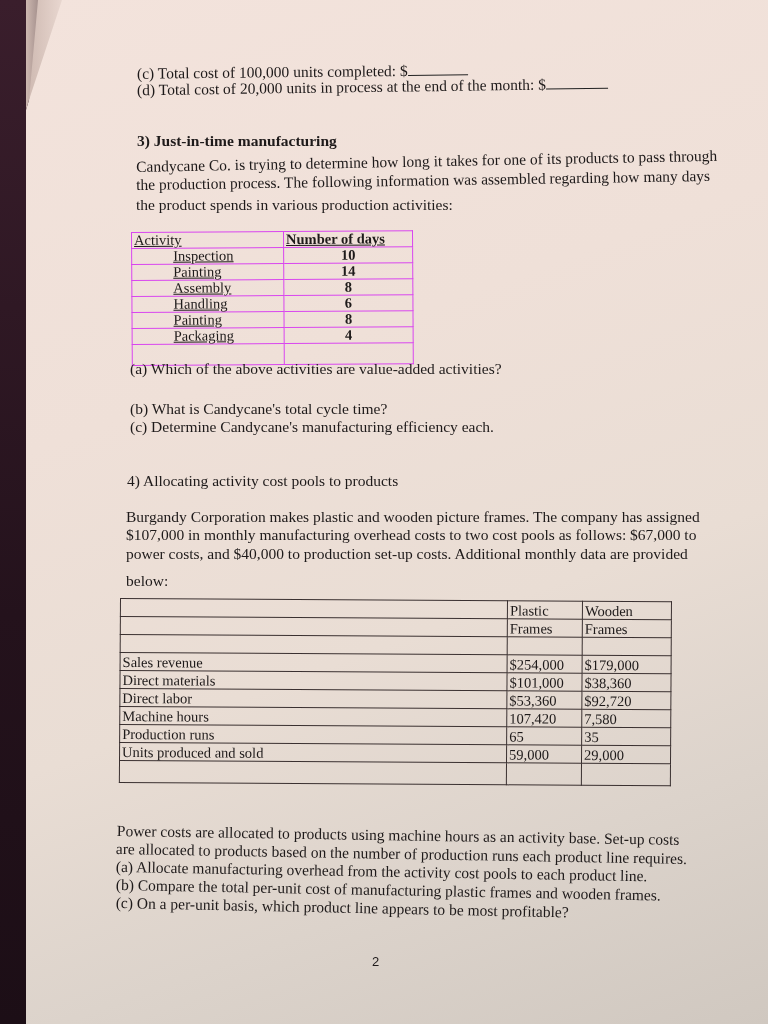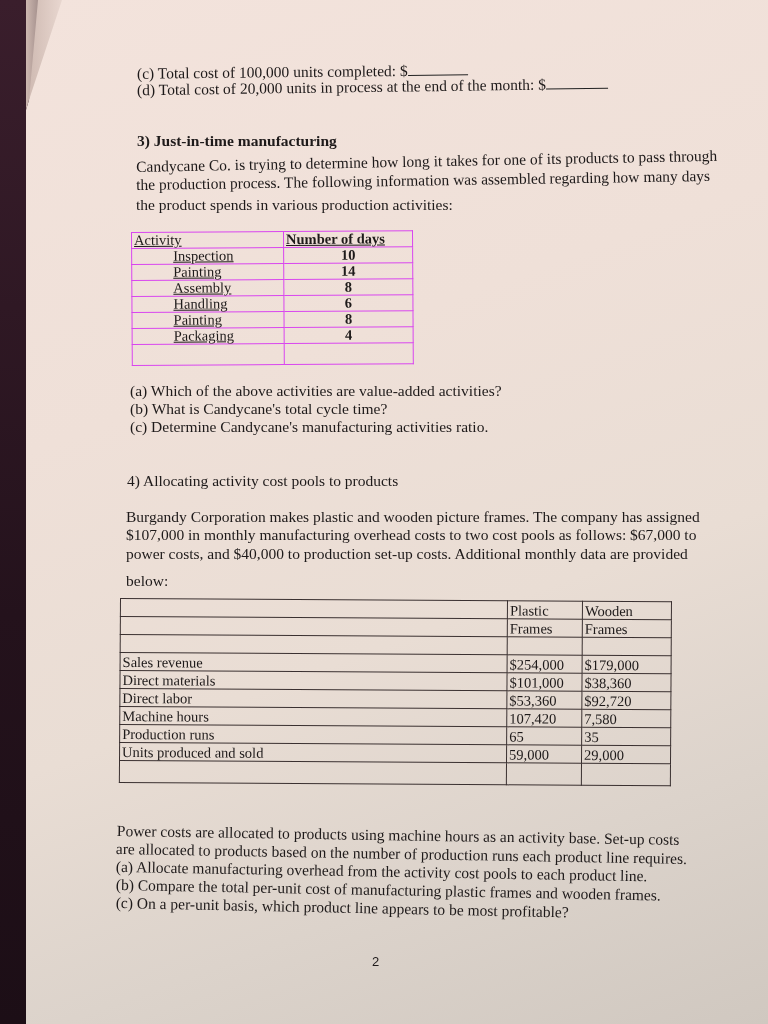--- a/index.html
+++ b/index.html
@@ -99,23 +99,23 @@
     <td class="act actlbl">Packaging</td>
     <td class="days">4</td>
   </tr>
   <tr class="empty">
     <td class="act"></td>
     <td class="days"></td>
   </tr>
 </tbody>
   </table>
 
-<div class="abs line" style="left:130px; top:382px;">(a) Which of the above activities are value-added activities?</div>
+<div class="abs line" style="left:130px; top:360px;">(a) Which of the above activities are value-added activities?</div>
 <div class="abs line" style="left:130px; top:400px;">(b) What is Candycane's total cycle time?</div>
-<div class="abs line" style="left:130px; top:418px;">(c) Determine Candycane's manufacturing activities ratio.</div>
+<div class="abs line" style="left:130px; top:418px;">(c) Determine Candycane's manufacturing efficiency each.</div>
 
 <div class="abs line" style="left:127px; top:472px;">4) Allocating activity cost pools to products</div>
 <div class="abs line" style="left:126px; top:508px;">Burgandy Corporation makes plastic and wooden picture frames. The company has assigned</div>
 <div class="abs line" style="left:126px; top:526px;">$107,000 in monthly manufacturing overhead costs to two cost pools as follows: $67,000 to</div>
 <div class="abs line" style="left:126px; top:545px;">power costs, and $40,000 to production set-up costs. Additional monthly data are provided</div>
 <div class="abs line" style="left:126px; top:563px;margin-top:9px;">below:</div>
 
 <table class="t2">
   <tbody>
       <tr>

